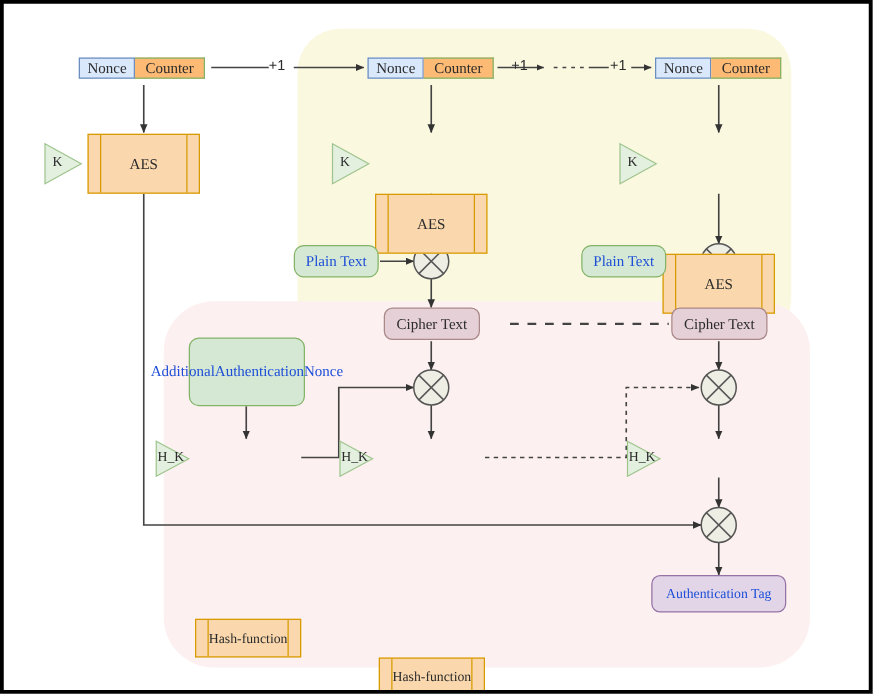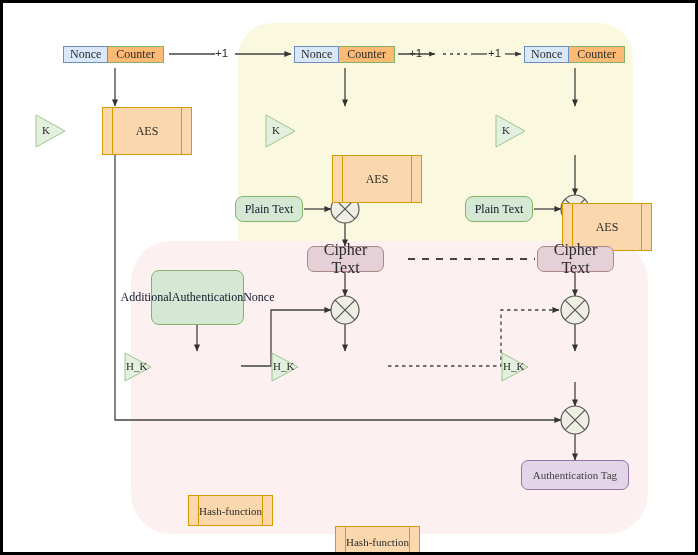--- a/index.html
+++ b/index.html
@@ -14,31 +14,31 @@
 
   
   .nc{height:28px;display:flex;}
   .nc .nonce{background:#dae8fc;border:1px solid #6c8ebf;box-sizing:border-box;
     display:flex;align-items:center;justify-content:center;font-size:12px;color:#2b2b2b;padding:0 6px;}
   .nc .counter{background:#fdba74;border:1px solid #82b366;box-sizing:border-box;border-left:none;
     display:flex;align-items:center;justify-content:center;font-size:12px;color:#2b2b2b;padding:0 8px;}
 
   
   .proc{background:#fad7ac;border:1px solid #d79b00;box-sizing:border-box;position:relative;
-    display:flex;align-items:center;justify-content:center;font-size:12px;color:#2b2b2b;margin-left:32px;}
+    display:flex;align-items:center;justify-content:center;font-size:12px;color:#2b2b2b;}
   .proc::before,.proc::after{content:"";position:absolute;top:0;bottom:0;width:1px;background:#d79b00;}
   .proc::before{left:9px;}
   .proc::after{right:9px;}
 
   .green{background:#d5e8d4;border:1px solid #82b366;border-radius:8px;box-sizing:border-box;
-    display:flex;align-items:center;justify-content:center;font-size:12px;color:#0f172a;line-height:1.25;}
+    display:flex;align-items:center;justify-content:center;font-size:12px;color:#1d4ed8;line-height:1.25;}
   .purple{background:#e1d5e7;border:1px solid #9673a6;border-radius:7px;box-sizing:border-box;
-    display:flex;align-items:center;justify-content:center;font-size:12px;color:#404040;}
+    display:flex;align-items:center;justify-content:center;font-size:12px;color:#1d4ed8;}
   .cipher{background:#e6d0d8;border:1px solid #a88; border-radius:7px;box-sizing:border-box;
-    display:flex;align-items:center;justify-content:center;font-size:16px;color:#2b2b2b;}
+    display:flex;align-items:center;justify-content:center;font-size:12px;color:#2b2b2b;}
 
   .keylbl{position:absolute;font-size:11px;color:#2b2b2b;z-index:6;}
   .plus{position:absolute;font-size:11.5px;color:#2b2b2b;background:transparent;z-index:6;
      font-family:"Liberation Sans", sans-serif;}
 </style>
 </head>
 <body>
 
 <div id="frame">
 

